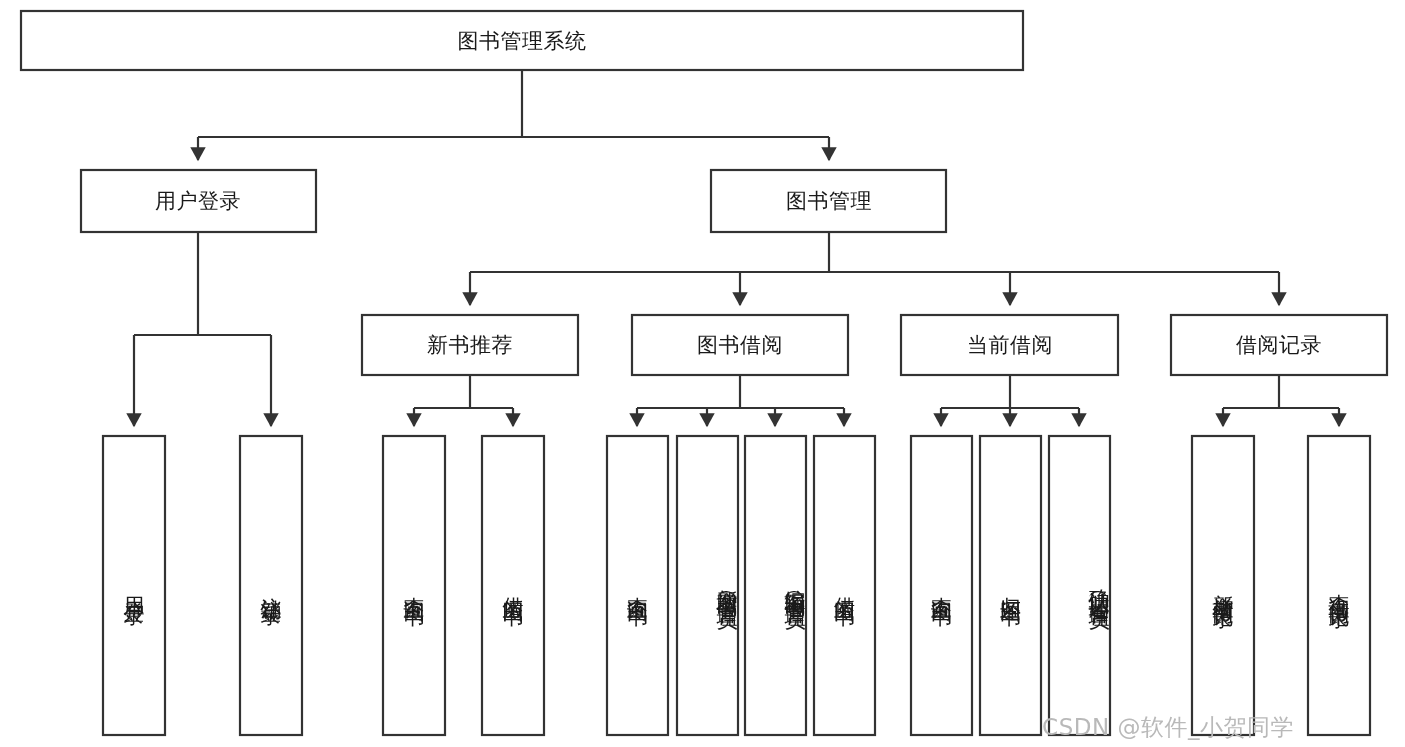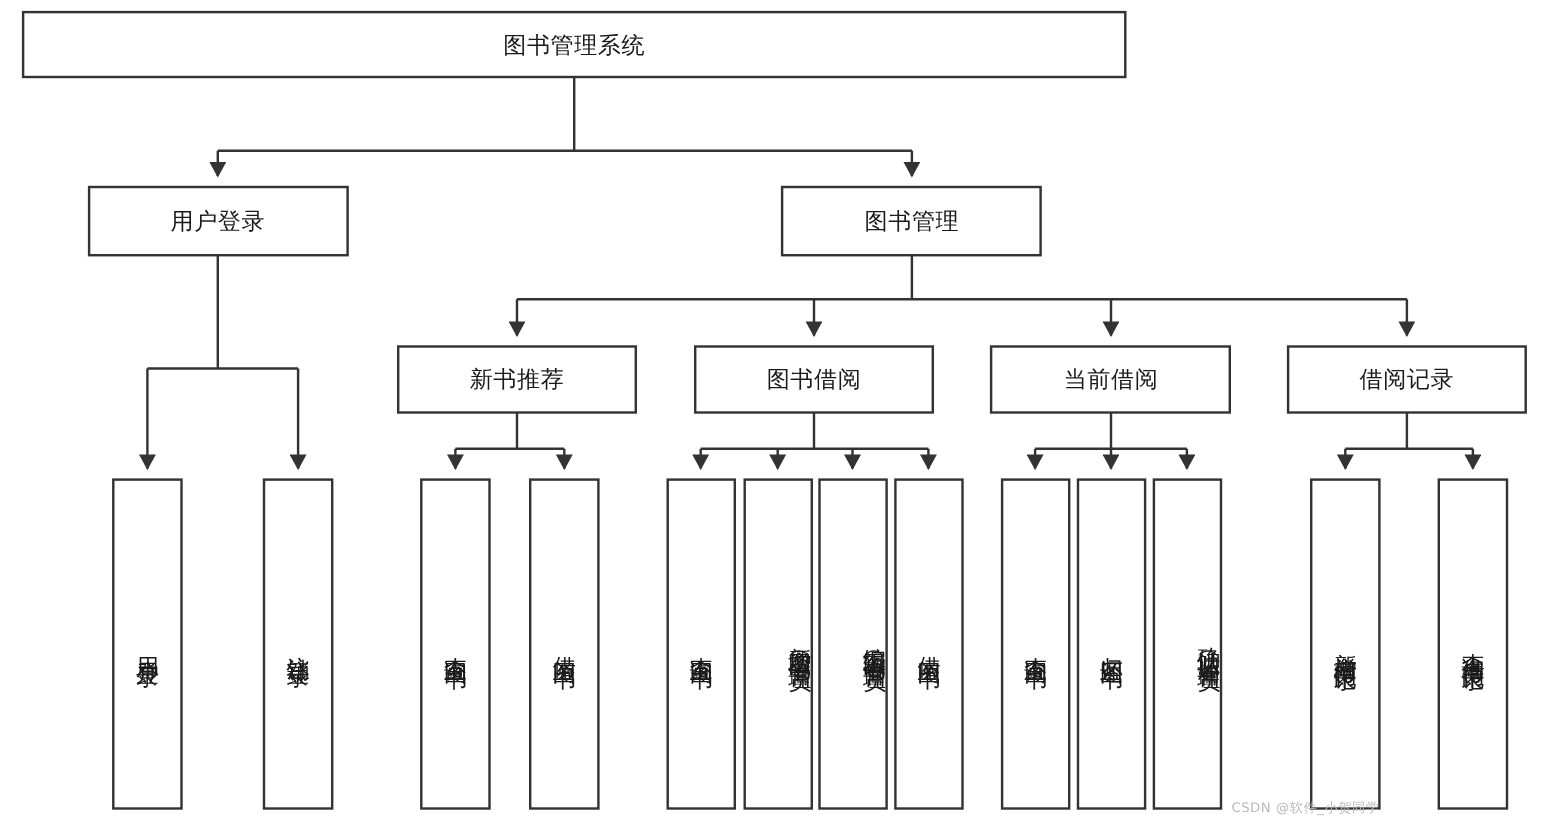--- a/index.html
+++ b/index.html
@@ -11,20 +11,21 @@
     width: 1405px;
     height: 747px;
     font-family: "DejaVu Sans", "Liberation Sans", sans-serif;
     overflow: hidden;
   }
   #diagram-root {
     position: relative;
     width: 1260px;
     height: 747px;
     background: #ffffff;
+    padding-left: 40px;
   }
   svg.diagram {
     position: absolute;
     left: 0;
     top: 0;
     width: 1405px;
     height: 747px;
     display: block;
   }
   .node-rect {
@@ -61,21 +62,21 @@
     letter-spacing: 3px;
     white-space: nowrap;
     text-align: center;
     pointer-events: none;
   }
   .watermark {
     position: absolute;
     right: 6px;
     bottom: 4px;
     font-family: "DejaVu Sans", "Liberation Sans", sans-serif;
-    font-size: 12px;
+    font-size: 23px;
     color: #b9b9b9;
     letter-spacing: 0.5px;
     white-space: nowrap;
   }
 </style>
 </head>
 <body>
 
 <div id="diagram-root">
 

